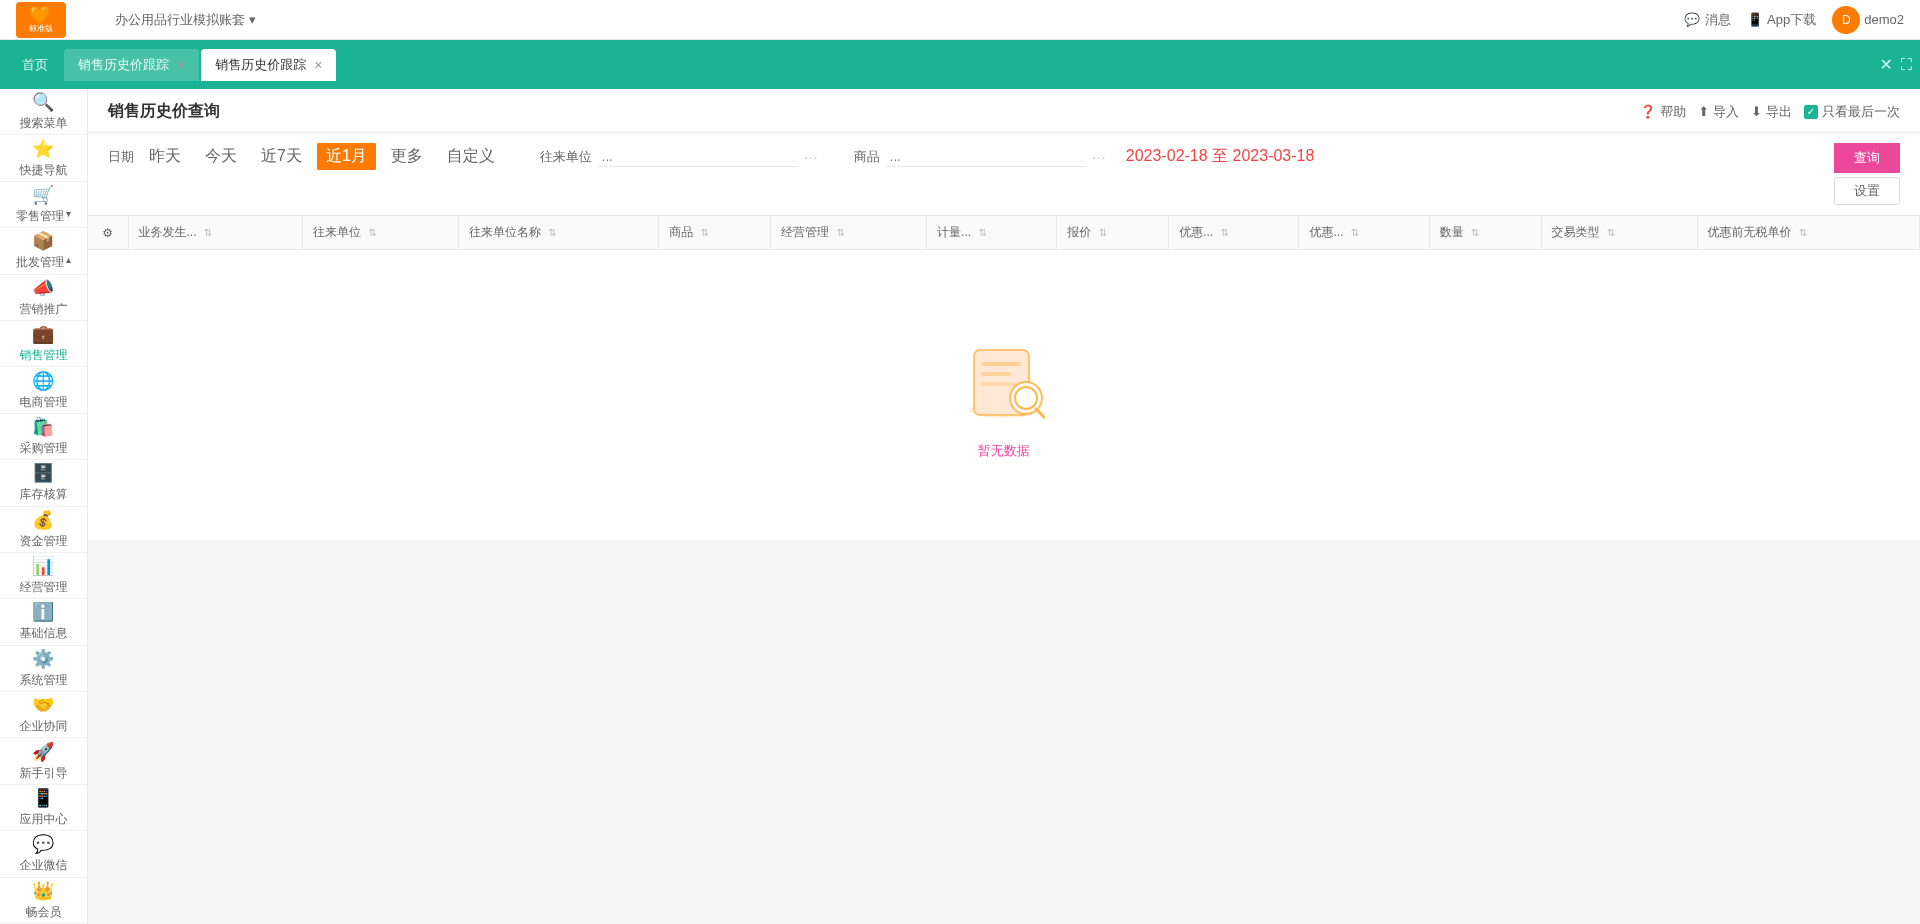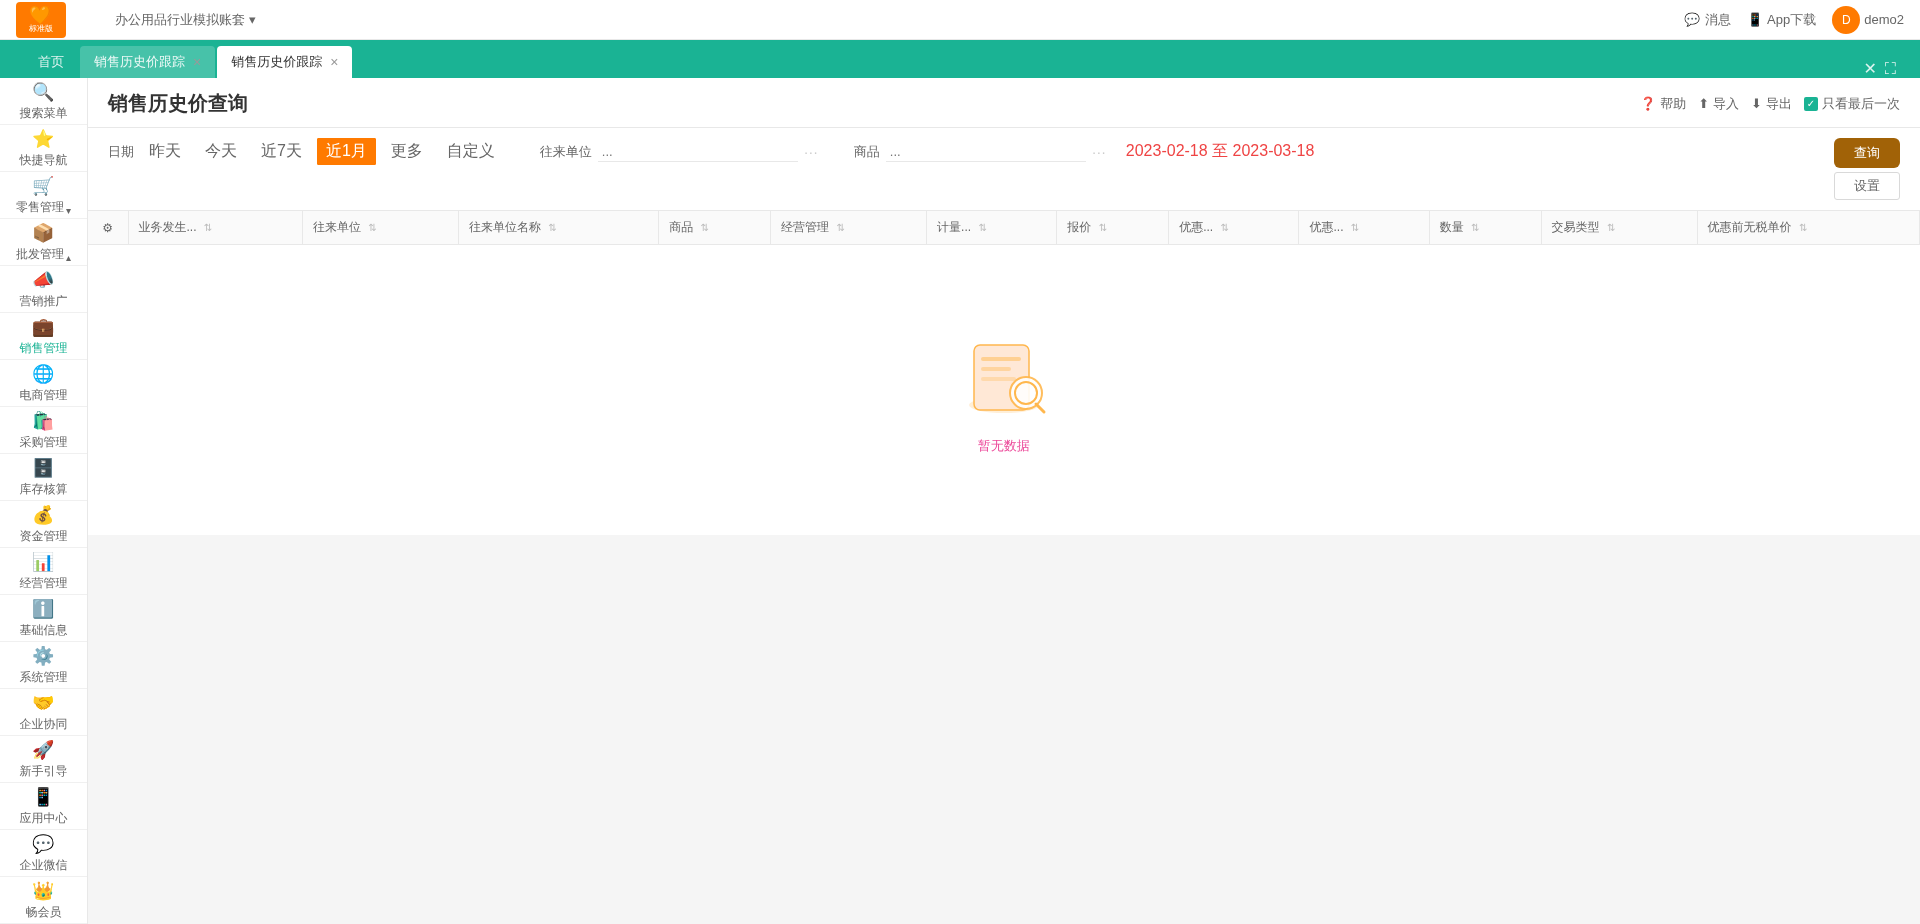--- a/index.html
+++ b/index.html
@@ -10,55 +10,55 @@
     .topbar-left { display: flex; align-items: center; gap: 8px; }
     .logo-box { width: 50px; height: 36px; background: #ff7a00; border-radius: 4px; display: flex; flex-direction: column; align-items: center; justify-content: center; }
     .logo-icon { color: white; font-size: 18px; line-height: 1; }
     .logo-text { color: white; font-size: 8px; line-height: 1.2; text-align: center; }
     .app-title-bar { display: flex; align-items: center; gap: 4px; color: #666; font-size: 13px; margin-left: 41px; }
     .topbar-right { display: flex; align-items: center; gap: 16px; color: #666; font-size: 13px; }
     .topbar-right-item { display: flex; align-items: center; gap: 4px; cursor: pointer; }
     .avatar { width: 28px; height: 28px; border-radius: 50%; background: #ff7a00; display: flex; align-items: center; justify-content: center; color: white; font-size: 12px; }
 
     
-    .tabbar { height: 38px; background: #1ab394; display: flex; align-items: flex-end; padding: 0 24px; gap: 2px; flex-shrink: 0; }
+    .tabbar { height: 49px; background: #1ab394; display: flex; align-items: center; padding: 0 8px; gap: 2px; flex-shrink: 0; }
     .tab { height: 32px; padding: 0 14px; display: flex; align-items: center; gap: 6px; border-radius: 4px 4px 0 0; font-size: 13px; cursor: pointer; color: rgba(255,255,255,0.85); }
     .tab.home { background: transparent; }
     .tab.active { background: #fff; color: #333; }
     .tab.inactive { background: rgba(255,255,255,0.2); color: rgba(255,255,255,0.9); }
     .tab-close { font-size: 14px; color: #999; cursor: pointer; margin-left: 2px; }
     .tabbar-right { margin-left: auto; display: flex; align-items: center; gap: 8px; }
     .tab-action-btn { color: rgba(255,255,255,0.85); cursor: pointer; font-size: 16px; }
 
     
     .main-layout { display: flex; flex: 1; overflow: hidden; }
 
     
     .sidebar { width: 88px; background: #fff; border-right: 1px solid #e8e8e8; display: flex; flex-direction: column; overflow-y: auto; flex-shrink: 0; }
     .sidebar-item { height: 56px; display: flex; flex-direction: column; align-items: center; justify-content: center; gap: 2px; cursor: pointer; color: #666; font-size: 12px; border-bottom: 1px solid #f0f0f0; }
     .sidebar-item.active { color: #1ab394; }
     .sidebar-item .si-icon { font-size: 18px; }
-    .sidebar-item-with-arrow { display: flex; align-items: flex-end; gap: 2px; }
+    .sidebar-item-with-arrow { display: flex; align-items: flex-start; gap: 2px; }
     .arrow-icon { font-size: 10px; }
 
     
     .content { flex: 1; overflow: auto; background: #f5f5f5; }
 
     
     .page-header { background: #fff; padding: 12px 20px 10px; border-bottom: 1px solid #e8e8e8; display: flex; align-items: center; justify-content: space-between; }
-    .page-title { font-size: 20px; font-weight: bold; color: #333; }
+    .page-title { font-size: 16px; font-weight: bold; color: #333; }
     .page-actions { display: flex; align-items: center; gap: 12px; color: #666; font-size: 13px; }
     .page-action-item { display: flex; align-items: center; gap: 4px; cursor: pointer; }
     .checkbox-label { display: flex; align-items: center; gap: 4px; cursor: pointer; }
     .checkbox-checked { width: 14px; height: 14px; background: #1ab394; border-radius: 2px; display: flex; align-items: center; justify-content: center; color: white; font-size: 10px; }
     .date-btn { padding: 2px 8px; border: 1px solid transparent; border-radius: 3px; cursor: pointer; font-size: 16px; color: #666; }
     .date-btn.active { background: #ff7a00; color: white; border-radius: 1px; border-color: #ff7a00; }
     .filter-input { border: none; border-bottom: 1px solid #e8e8e8; outline: none; padding: 2px 6px; width: 180px; font-size: 13px; color: #333; background: transparent; }
     .filter-dots { color: #ccc; font-size: 14px; cursor: pointer; }
-    .query-btn { background: #a16207; color: white; border: none; padding: 6px 20px; border-radius: 6px; cursor: pointer; font-size: 13px; }
+    .query-btn { background: #ec4899; color: white; border: none; padding: 6px 20px; border-radius: 0; cursor: pointer; font-size: 13px; }
     .settings-btn { background: white; color: #666; border: 1px solid #d9d9d9; padding: 4px 16px; border-radius: 3px; cursor: pointer; font-size: 13px; }
 
     
     .table-container { background: #fff; margin: 0; }
     .data-table { width: 100%; border-collapse: collapse; }
     .data-table th { background: #fafafa; border-bottom: 1px solid #e8e8e8; border-right: 1px solid #e8e8e8; padding: 8px 10px; font-size: 12px; color: #666; font-weight: normal; text-align: left; white-space: nowrap; }
     .data-table th:first-child { width: 40px; text-align: center; }
     .data-table th .sort-icon { display: inline-block; margin-left: 4px; color: #bbb; font-size: 10px; }
     .settings-icon-th { width: 36px; }
 

